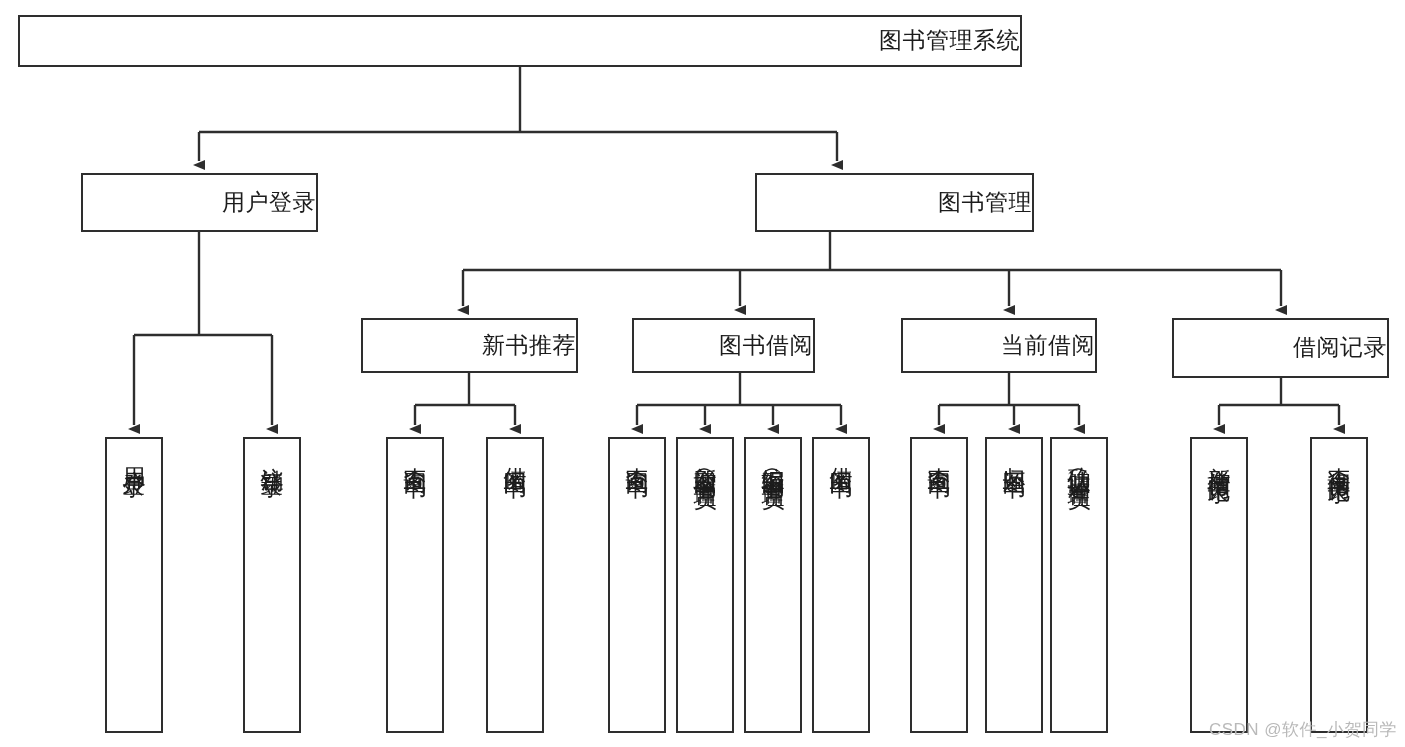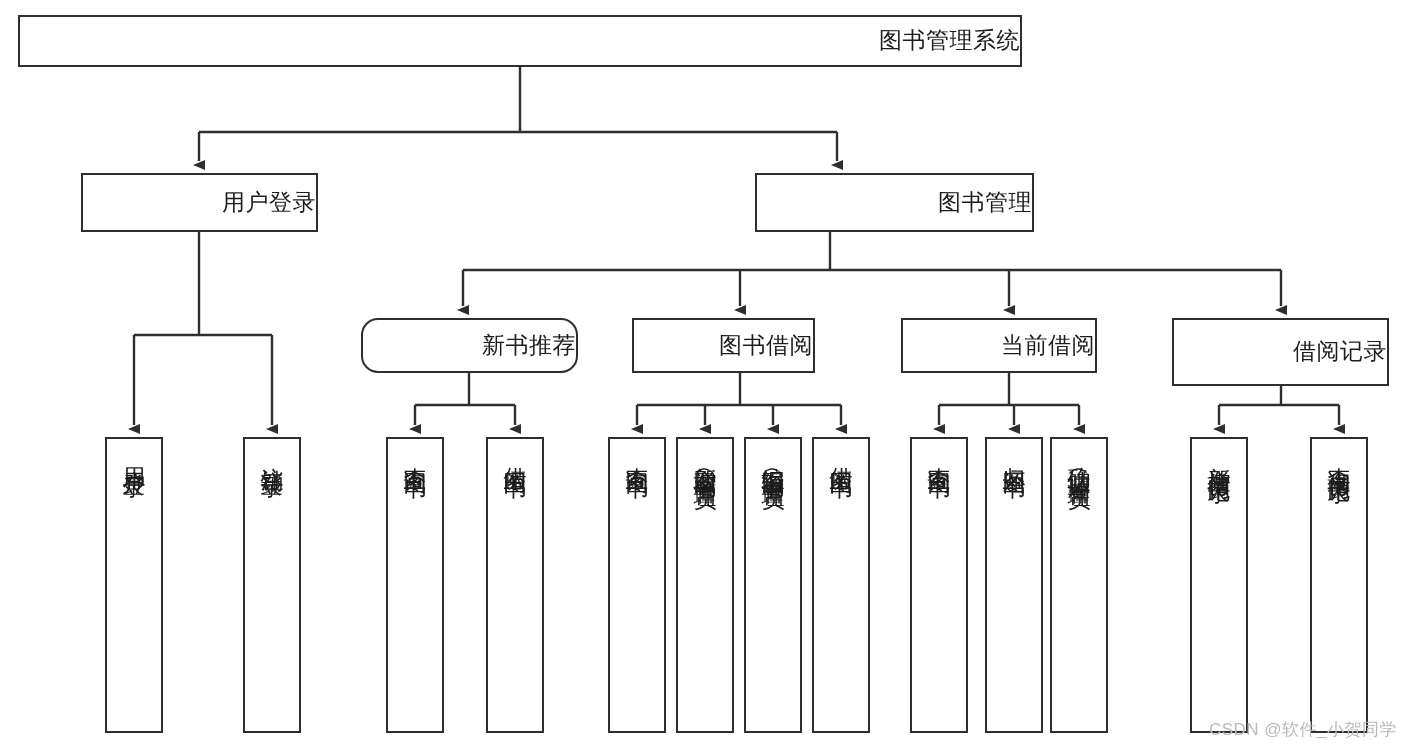--- a/index.html
+++ b/index.html
@@ -132,30 +132,30 @@
     <span class="h-label">图书管理系统</span>
   </div>
 
   <div class="node h-node" style="left:81px; top:173px; width:237px; height:59px;">
     <span class="h-label">用户登录</span>
   </div>
   <div class="node h-node" style="left:711px; top:173px; width:279px; height:59px;margin-left:44px;">
     <span class="h-label">图书管理</span>
   </div>
 
-  <div class="node h-node" style="left:361px; top:318px; width:217px; height:55px;border-radius:17px;">
+  <div class="node h-node" style="left:361px; top:318px; width:217px; height:55px;">
     <span class="h-label">新书推荐</span>
   </div>
   <div class="node h-node" style="left:632px; top:318px; width:183px; height:55px;">
     <span class="h-label">图书借阅</span>
   </div>
   <div class="node h-node" style="left:901px; top:318px; width:196px; height:55px;">
     <span class="h-label">当前借阅</span>
   </div>
-  <div class="node h-node" style="left:1172px; top:318px; width:217px; height:68px;">
+  <div class="node h-node" style="left:1172px; top:318px; width:217px; height:60px;">
     <span class="h-label">借阅记录</span>
   </div>
 
   <div class="node v-node" style="left:105px; top:437px; width:58px; height:296px;">
     <span class="v-label">用户登录</span>
   </div>
   <div class="node v-node" style="left:243px; top:437px; width:58px; height:296px;">
     <span class="v-label">注销登录</span>
   </div>
   <div class="node v-node" style="left:386px; top:437px; width:58px; height:296px;">

